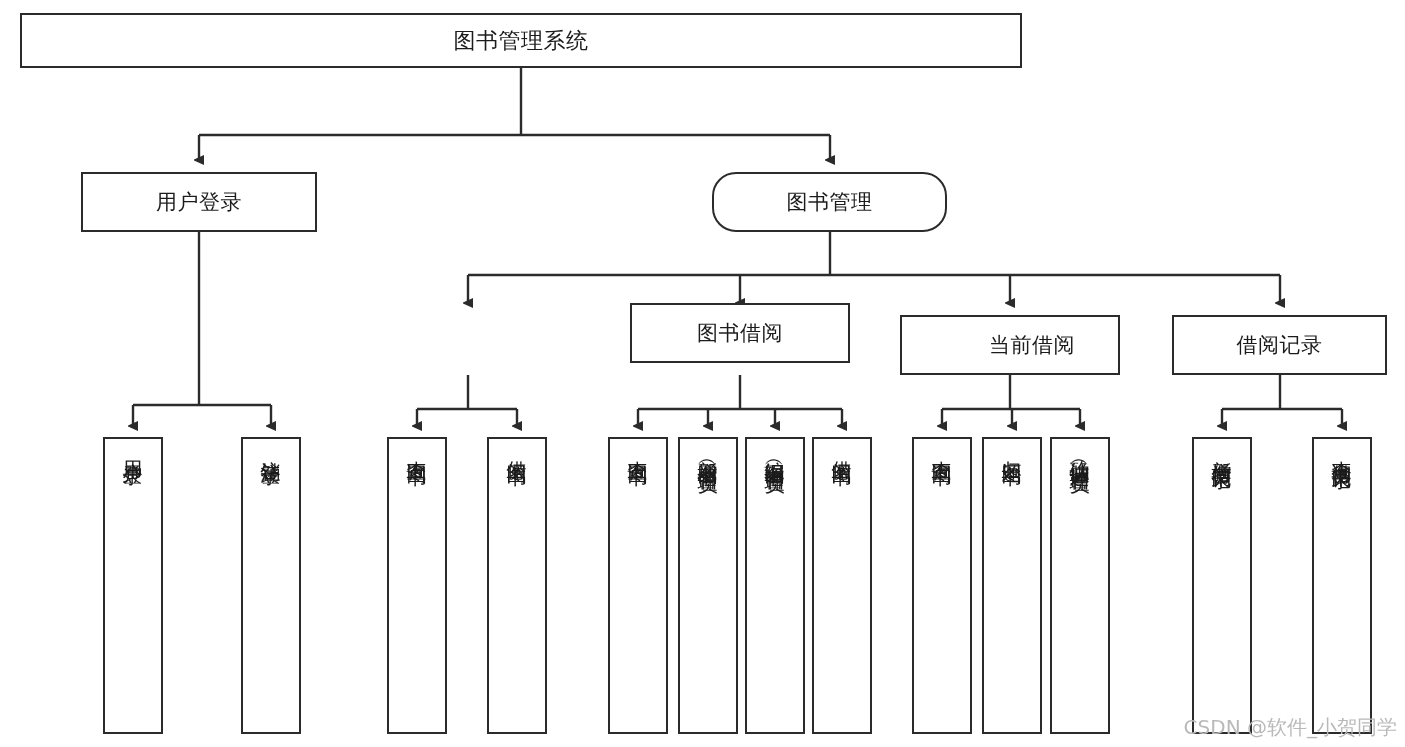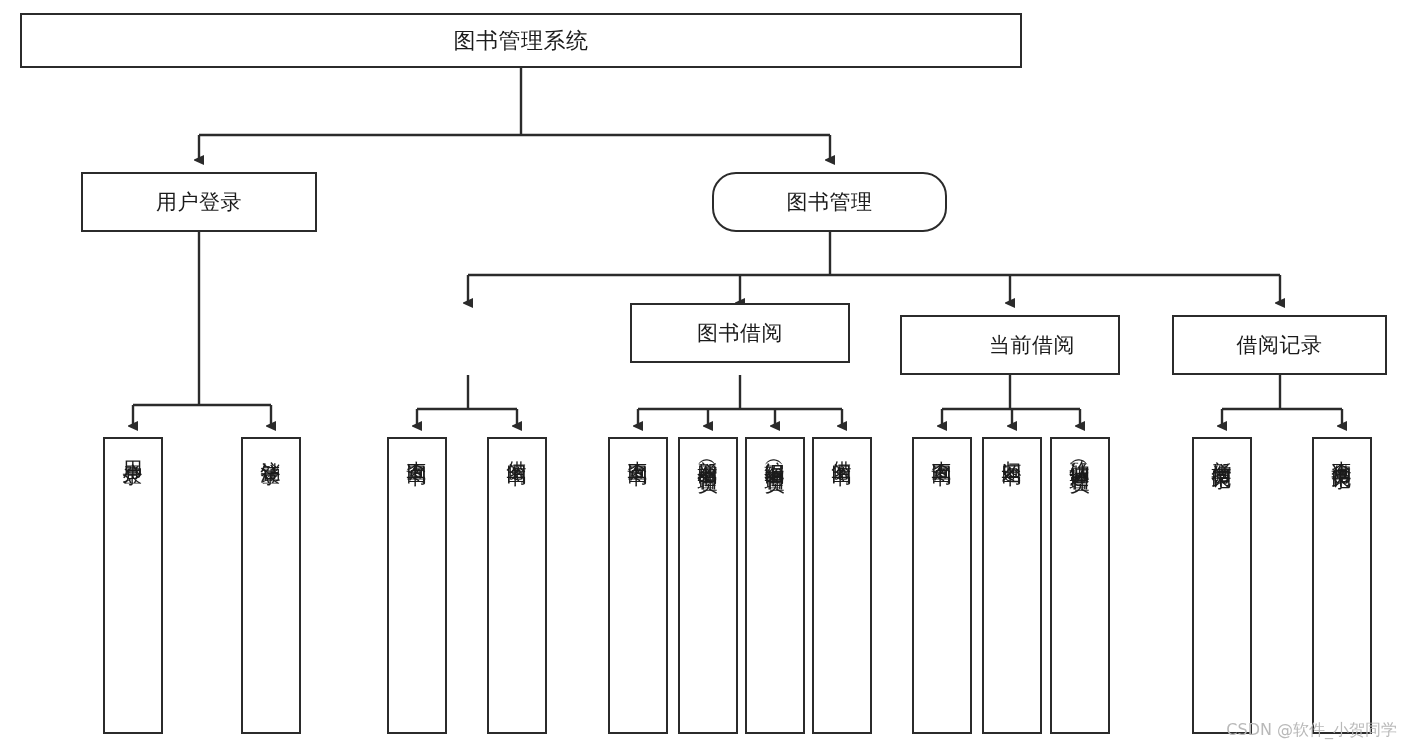--- a/index.html
+++ b/index.html
@@ -59,21 +59,21 @@
     text-orientation: upright;
     font-size: 20px;
     line-height: 1.0;
     letter-spacing: 2px;
     white-space: nowrap;
   }
   .watermark {
     position: absolute;
     right: 8px;
     bottom: 6px;
-    font-size: 16px;
+    font-size: 20px;
     color: #b9b9b9;
     z-index: 5;
     white-space: nowrap;
     font-family: "DejaVu Sans", "Liberation Sans", sans-serif;
   }
 </style>
 </head>
 <body>
 
 <div id="canvas">

